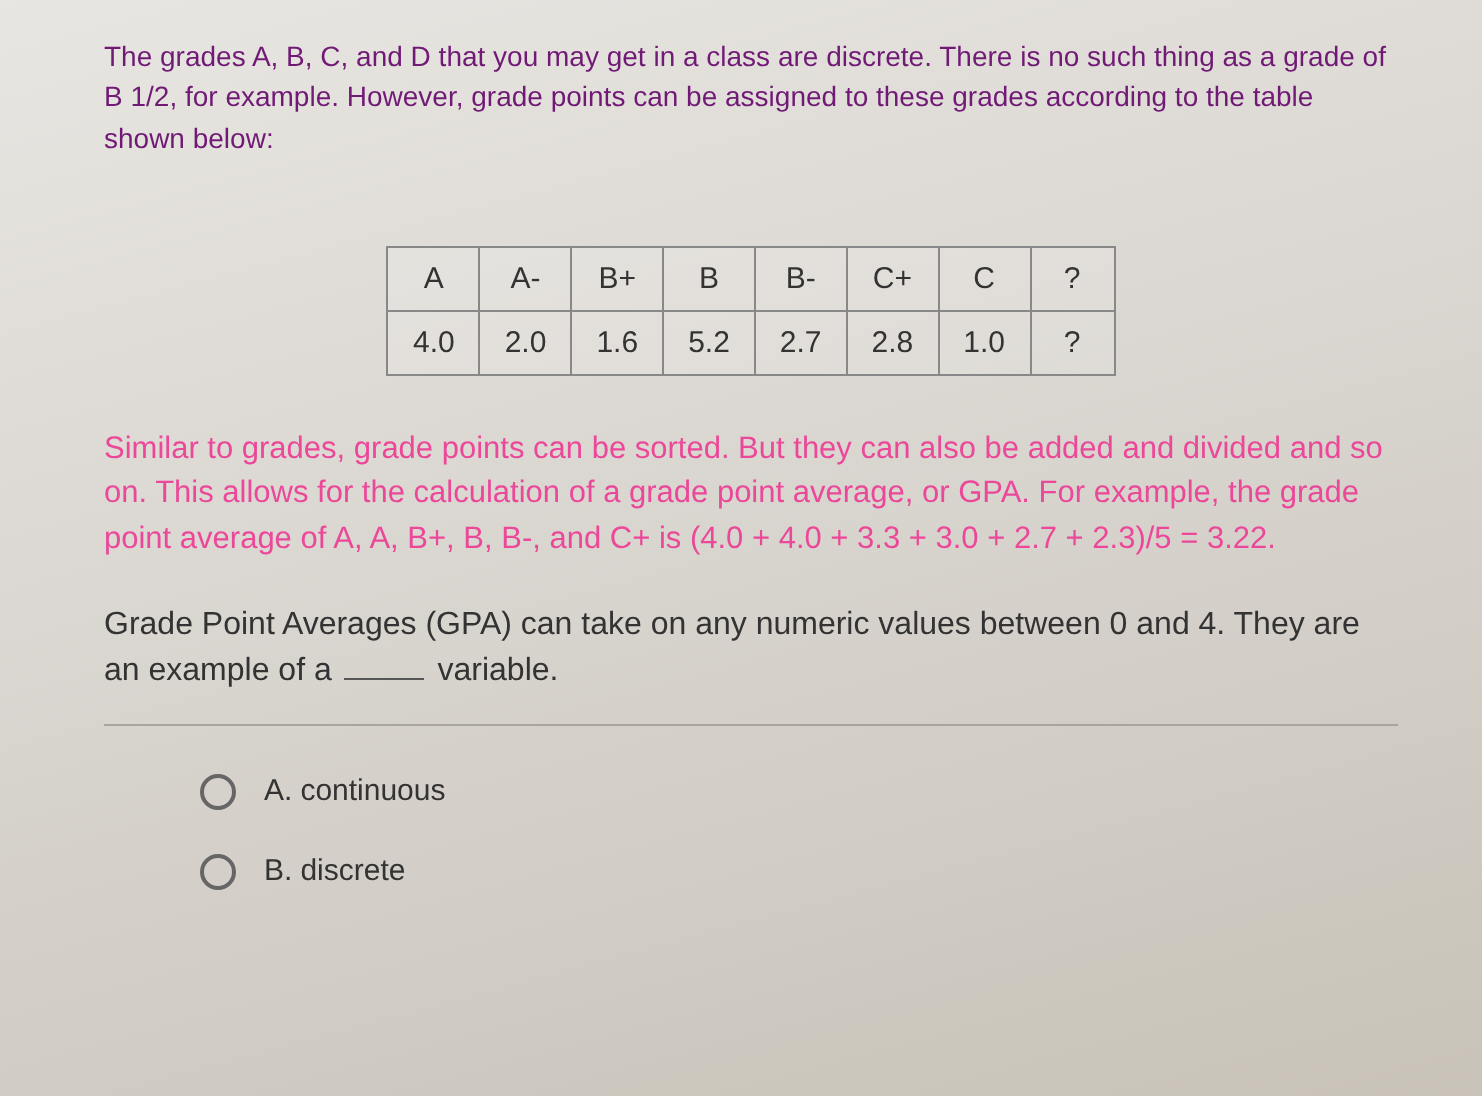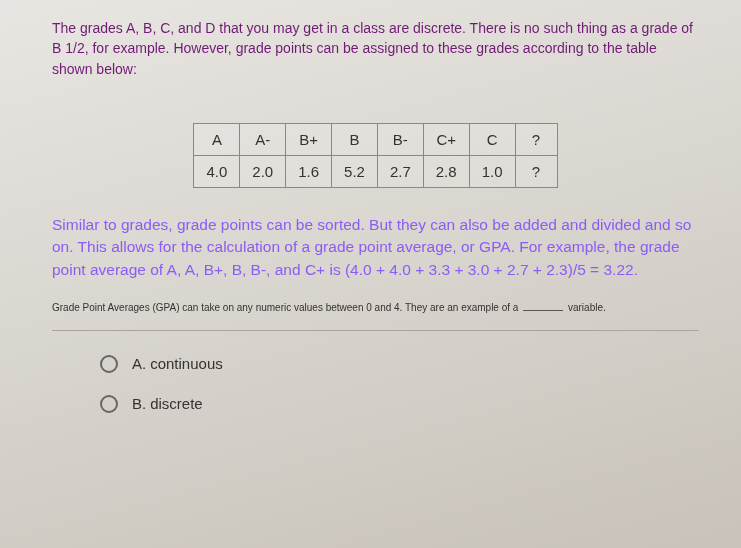--- a/index.html
+++ b/index.html
@@ -40,24 +40,24 @@
       color: #333;
       min-width: 42px;
     }
     tr:nth-child(2) td {
       font-weight: 400;
     }
     .body-text {
       font-size: 15.5px;
       line-height: 1.45;
       margin-bottom: 20px;
-      color: #8b5cf6;
+      color: #ec4899;
     }
     .question {
-      font-size: 10px;
+      font-size: 16px;
       line-height: 1.45;
       margin-bottom: 6px;
       color: #333;
     }
     .divider {
       border: none;
       border-top: 1px solid #aaa59c;
       margin: 14px 0 24px 0;
     }
     .options {

